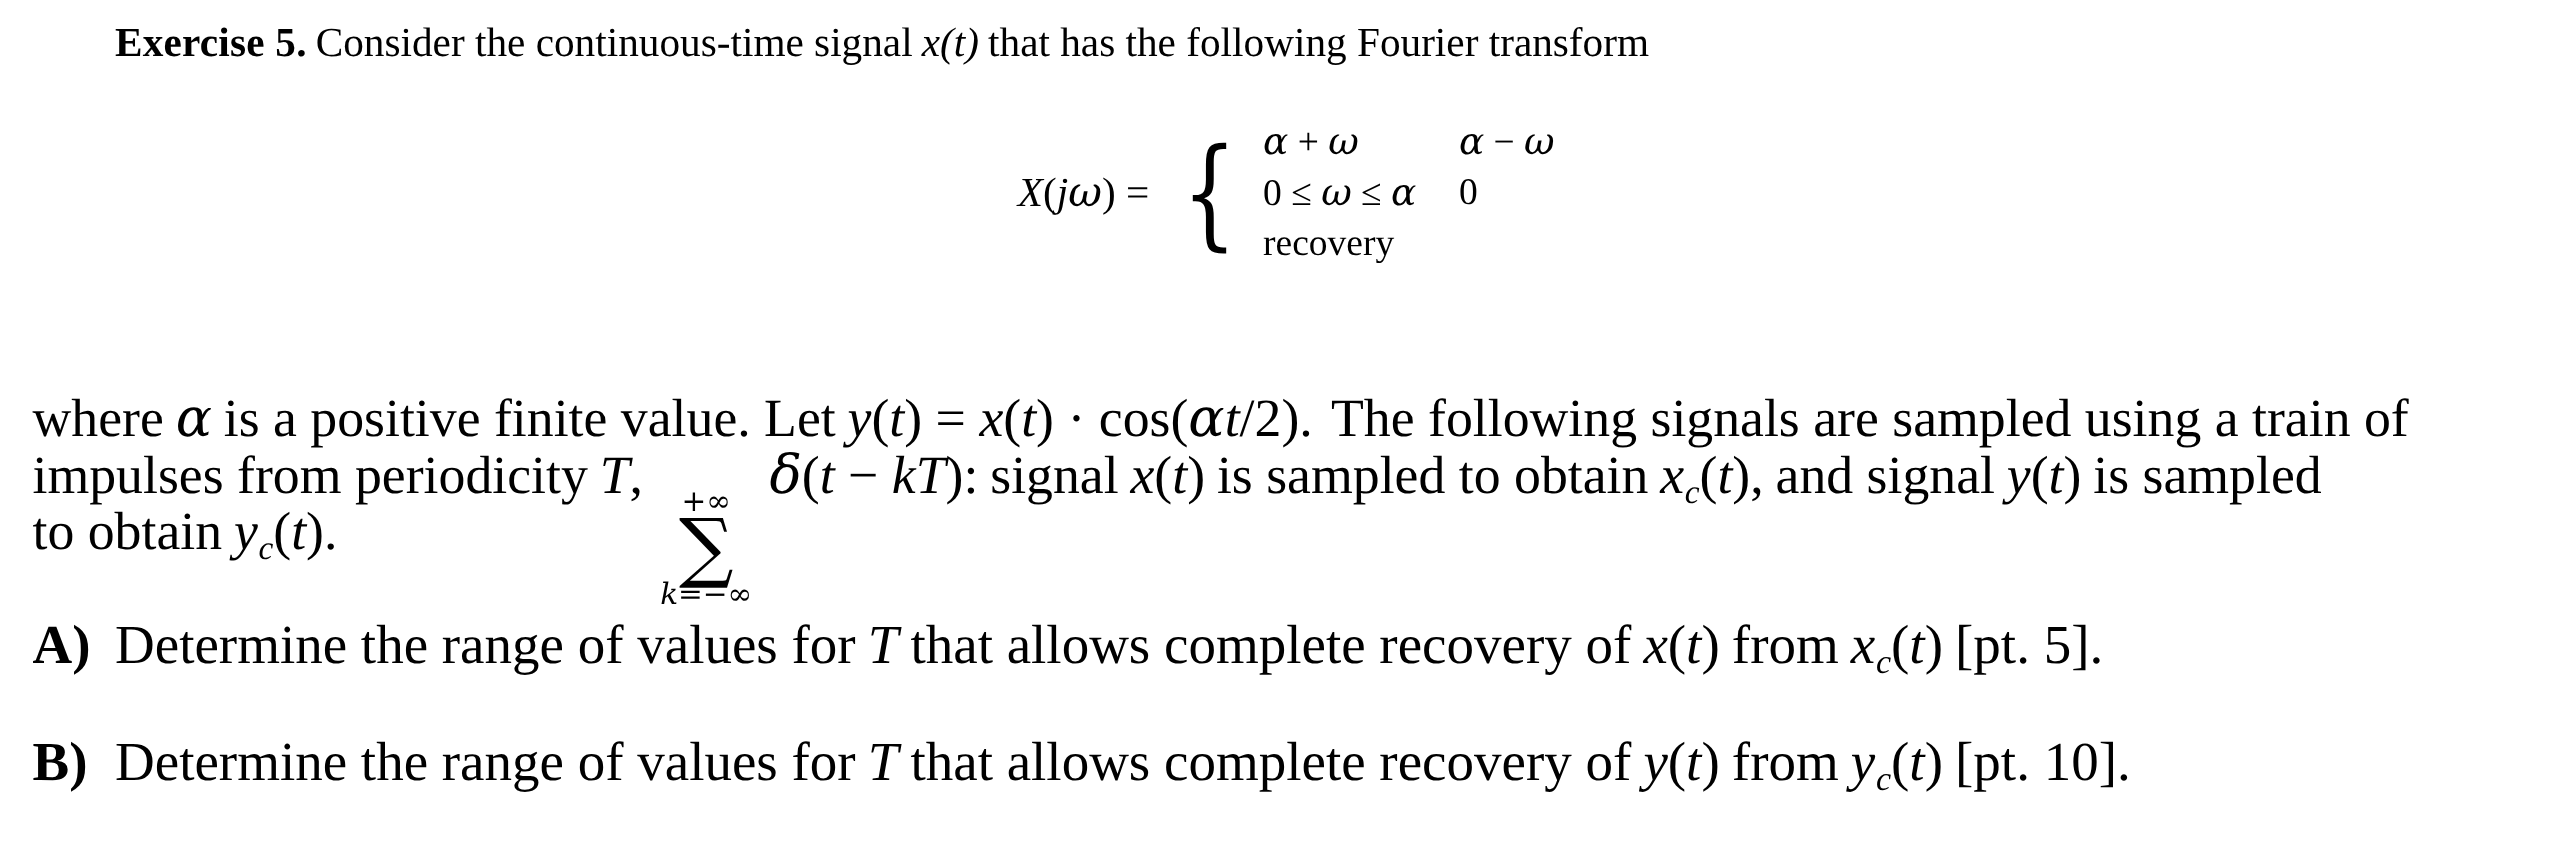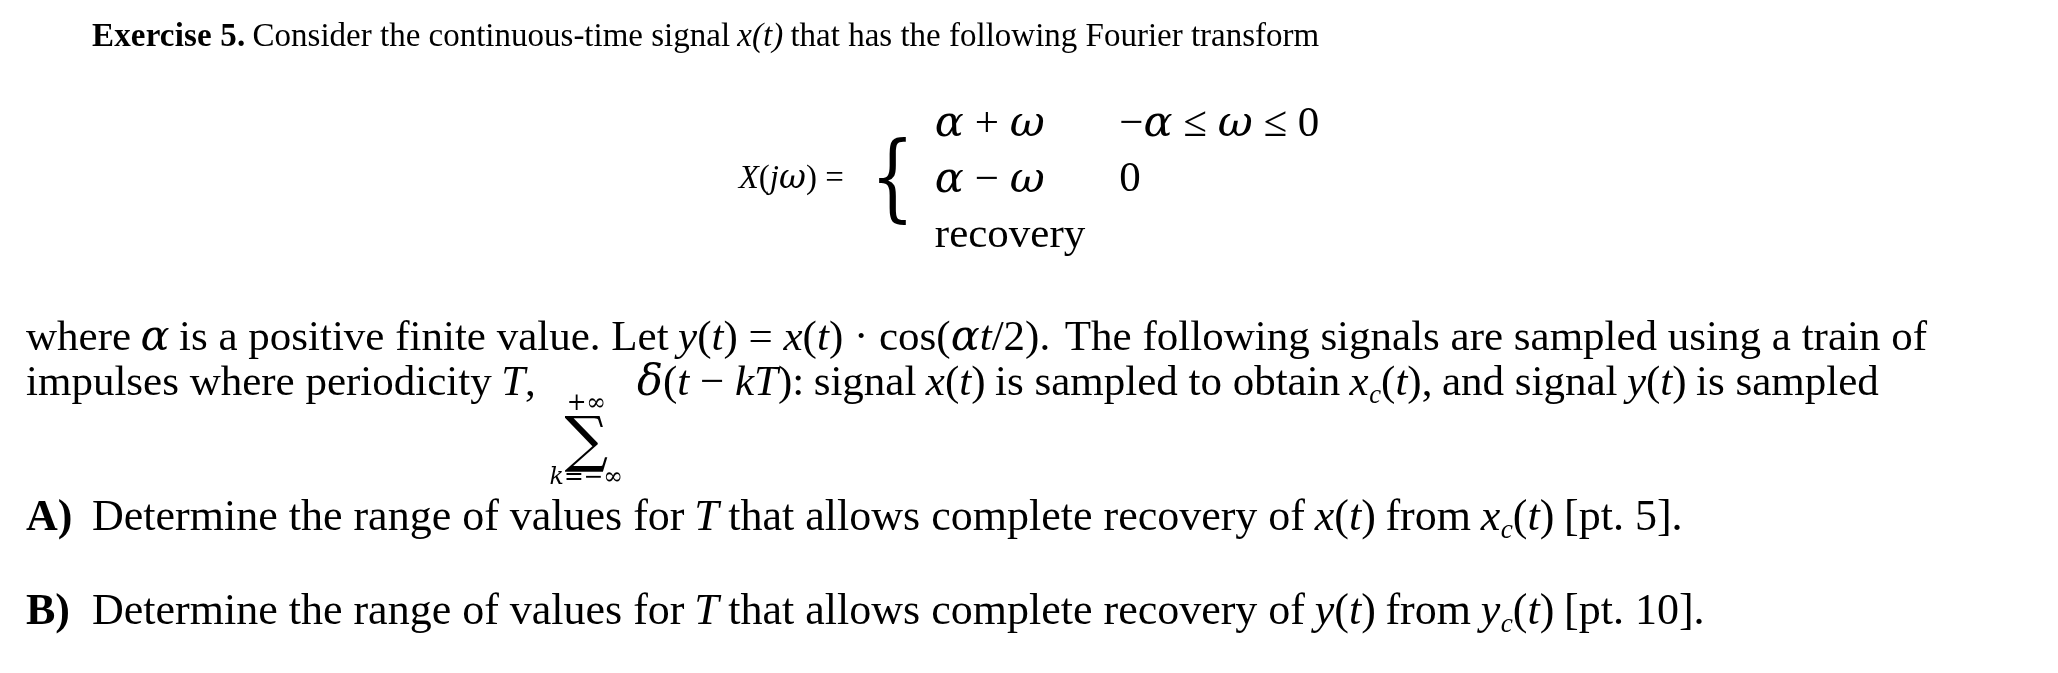--- a/index.html
+++ b/index.html
@@ -77,21 +77,21 @@
     transform: scaleX(0.72);
     margin-right: 2px;
     margin-left: 2px;
   }
   .cases {
     display: grid;
     grid-template-columns: auto auto;
     row-gap: 6px;
     column-gap: 34px;
     margin-left: 10px;
-    font-size: 43px;
+    font-size: 30px;
   }
   .cases .c-val { white-space: nowrap; }
   .cases .c-cond { white-space: nowrap; }
 
   
   .body-par {
     position: absolute;
     left: 26px;
     top: 306px;
     width: 2012px;
@@ -157,44 +157,47 @@
   <div class="exercise-line">
     <span class="exercise-label">Exercise 5.</span><span class="sp"></span><span>Consider the continuous-time signal</span><span class="sp"></span><span class="mi"><span class="mi">x</span>(<span class="mi">t</span>)</span><span class="sp"></span><span>that has the following Fourier transform</span>
   </div>
 
   <div class="equation">
     <div class="eq-inner">
       <span class="eq-lhs"><span class="mi">X</span>(<span class="mi">j</span><span class="mgreek">ω</span>) =</span>
       <span class="brace">{</span>
       <span class="cases">
         <span class="c-val"><span class="mgreek">α</span> + <span class="mgreek">ω</span></span>
-        <span class="c-cond">−<span class="mgreek">α</span> ≤ <span class="mgreek">ω</span> ≤ 0</span>
 
         <span class="c-val"><span class="mgreek">α</span> − <span class="mgreek">ω</span></span>
+        <span class="c-cond">0 ≤ <span class="mgreek">ω</span> ≤ <span class="mgreek">α</span></span>
 
         <span class="c-val">0</span>
         <span class="c-cond">recovery</span>
       </span>
     </div>
   </div>
 
   <div class="body-par">
 
     <div class="par-line">
       <span>where</span><span class="sp"></span><span class="mgreek">α</span><span class="sp"></span><span>is a positive finite value. Let</span><span class="sp"></span><span><span class="mi">y</span>(<span class="mi">t</span>) = <span class="mi">x</span>(<span class="mi">t</span>) · <span class="mup">cos</span>(<span class="mgreek">α</span><span class="mi">t</span>/2).</span><span class="spw"></span><span>The following signals are sampled using a train of</span>
     </div>
 
     <div class="par-line">
-      <span>impulses where periodicity</span><span class="sp"></span><span class="mi">T</span>,<span class="sp"></span><span class="sum">
+      <span>impulses from periodicity</span><span class="sp"></span><span class="mi">T</span>,<span class="sp"></span><span class="sum">
           <span class="sum-top">+∞</span>
           <span class="sum-sym">∑</span>
           <span class="sum-bot">k=−∞</span>
         </span><span class="sp"></span><span><span class="mgreek">δ</span>(<span class="mi">t</span> − <span class="mi">kT</span>):</span><span class="sp"></span><span>signal</span><span class="sp"></span><span><span class="mi">x</span>(<span class="mi">t</span>)</span><span class="sp"></span><span>is sampled to obtain</span><span class="sp"></span><span><span class="mi">x</span><span class="sub">c</span>(<span class="mi">t</span>),</span><span class="sp"></span><span>and signal</span><span class="sp"></span><span><span class="mi">y</span>(<span class="mi">t</span>)</span><span class="sp"></span><span>is sampled</span>
     </div>
 
+    <div class="par-line">
+      <span>to obtain</span><span class="sp"></span><span><span class="mi">y</span><span class="sub">c</span>(<span class="mi">t</span>).</span>
+    </div>
 
   </div>
 
   <div class="item item-a">
     <span class="item-label">A)</span><span class="item-text"><span>Determine the range of values for</span><span class="sp"></span><span class="mi">T</span><span class="sp"></span><span>that allows complete recovery of</span><span class="sp"></span><span><span class="mi">x</span>(<span class="mi">t</span>)</span><span class="sp"></span><span>from</span><span class="sp"></span><span><span class="mi">x</span><span class="sub">c</span>(<span class="mi">t</span>)</span><span class="sp"></span><span>[pt. 5].</span></span>
   </div>
 
   <div class="item item-b">
     <span class="item-label">B)</span><span class="item-text"><span>Determine the range of values for</span><span class="sp"></span><span class="mi">T</span><span class="sp"></span><span>that allows complete recovery of</span><span class="sp"></span><span><span class="mi">y</span>(<span class="mi">t</span>)</span><span class="sp"></span><span>from</span><span class="sp"></span><span><span class="mi">y</span><span class="sub">c</span>(<span class="mi">t</span>)</span><span class="sp"></span><span>[pt. 10].</span></span>
   </div>

